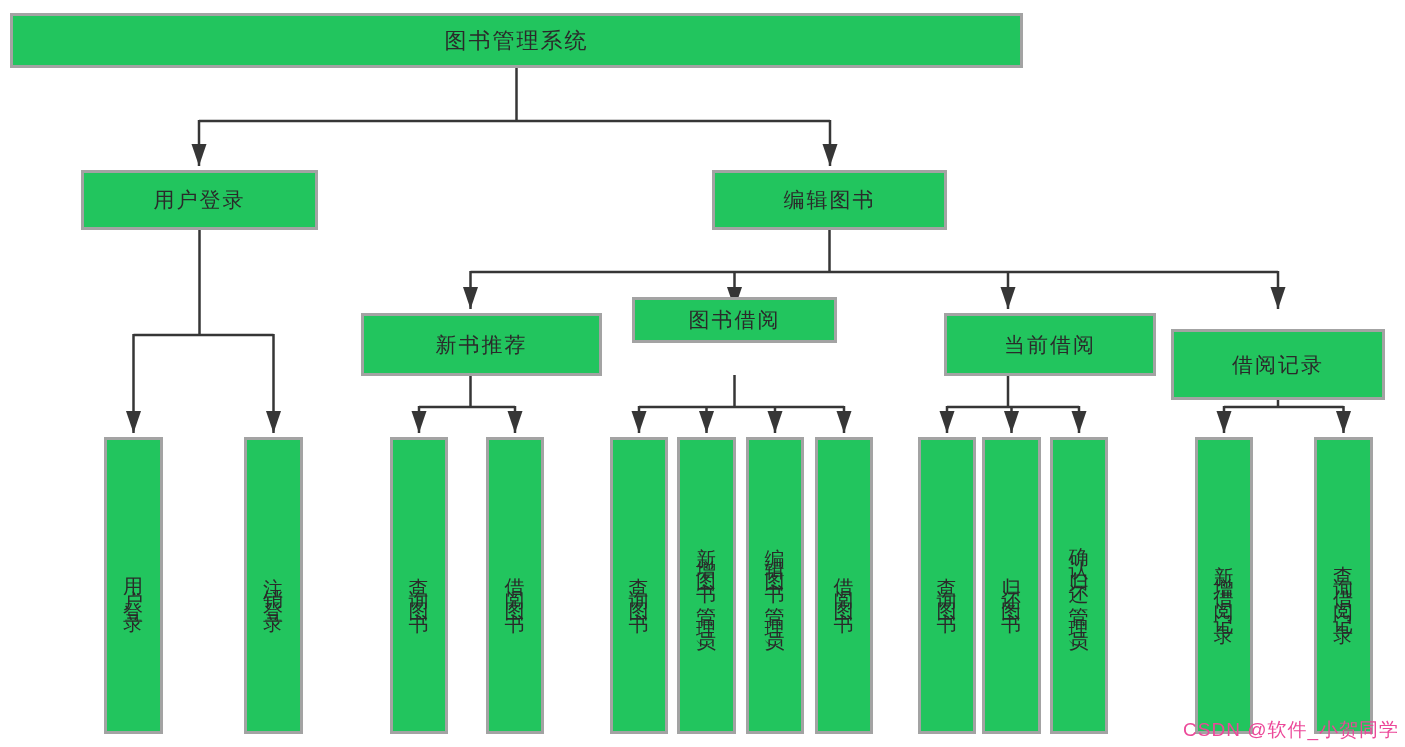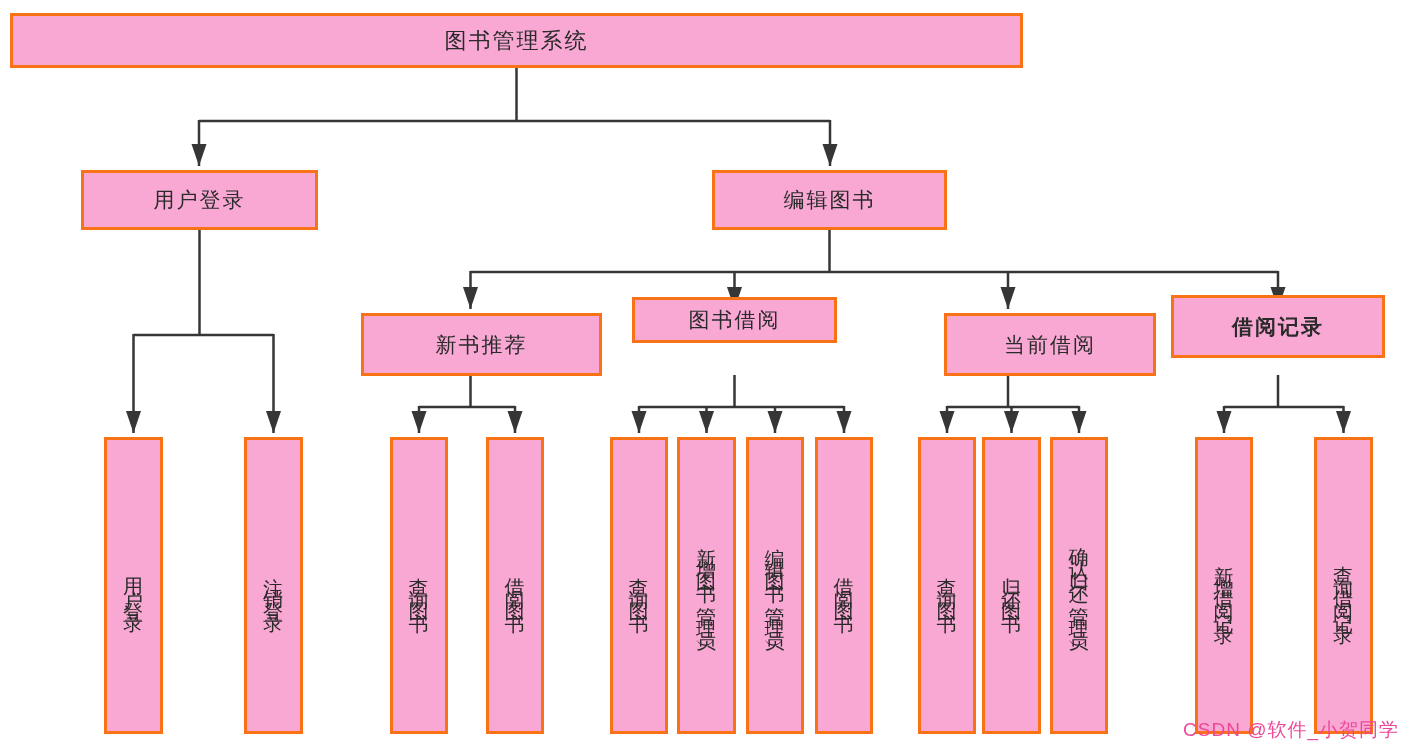--- a/index.html
+++ b/index.html
@@ -6,22 +6,22 @@
   .canvas {
     position:relative;
     width:1405px; height:747px;
     background:#ffffff;
     font-family:"Liberation Sans", sans-serif;
     overflow:hidden;
   }
   svg.connectors { position:absolute; left:0; top:0; z-index:0; }
   .box {
     position:absolute;
-    background:#f9a8d4;
-    border:3px solid #f97316;
+    background:#22c55e;
+    border:3px solid #a3a3a3;
     box-sizing:border-box;
     display:flex;
     align-items:center;
     justify-content:center;
     color:#2a2a2a;
     z-index:1;
   }
   .hlabel { font-size:21px; letter-spacing:2px; white-space:nowrap; }
   .root .hlabel { font-size:22px; }
   .vlabel {
@@ -110,21 +110,21 @@
 
   <div class="box" style="left:361px; top:313px; width:241px; height:63px;justify-content:center;">
     <span class="hlabel">新书推荐</span>
   </div>
   <div class="box" style="left:632px; top:297px; width:205px; height:46px;">
     <span class="hlabel">图书借阅</span>
   </div>
   <div class="box" style="left:902px; top:313px; width:212px; height:63px;margin-left:42px;">
     <span class="hlabel">当前借阅</span>
   </div>
-  <div class="box" style="left:1171px; top:295px; width:214px; height:63px;font-weight:bold;">
+  <div class="box" style="left:1171px; top:329px; width:214px; height:71px;">
     <span class="hlabel">借阅记录</span>
   </div>
 
   <div class="box" style="left:104px; top:437px; width:59px; height:297px;">
     <span class="vlabel">用户登录</span>
   </div>
   <div class="box" style="left:244px; top:437px; width:59px; height:297px;">
     <span class="vlabel">注销登录</span>
   </div>
 

